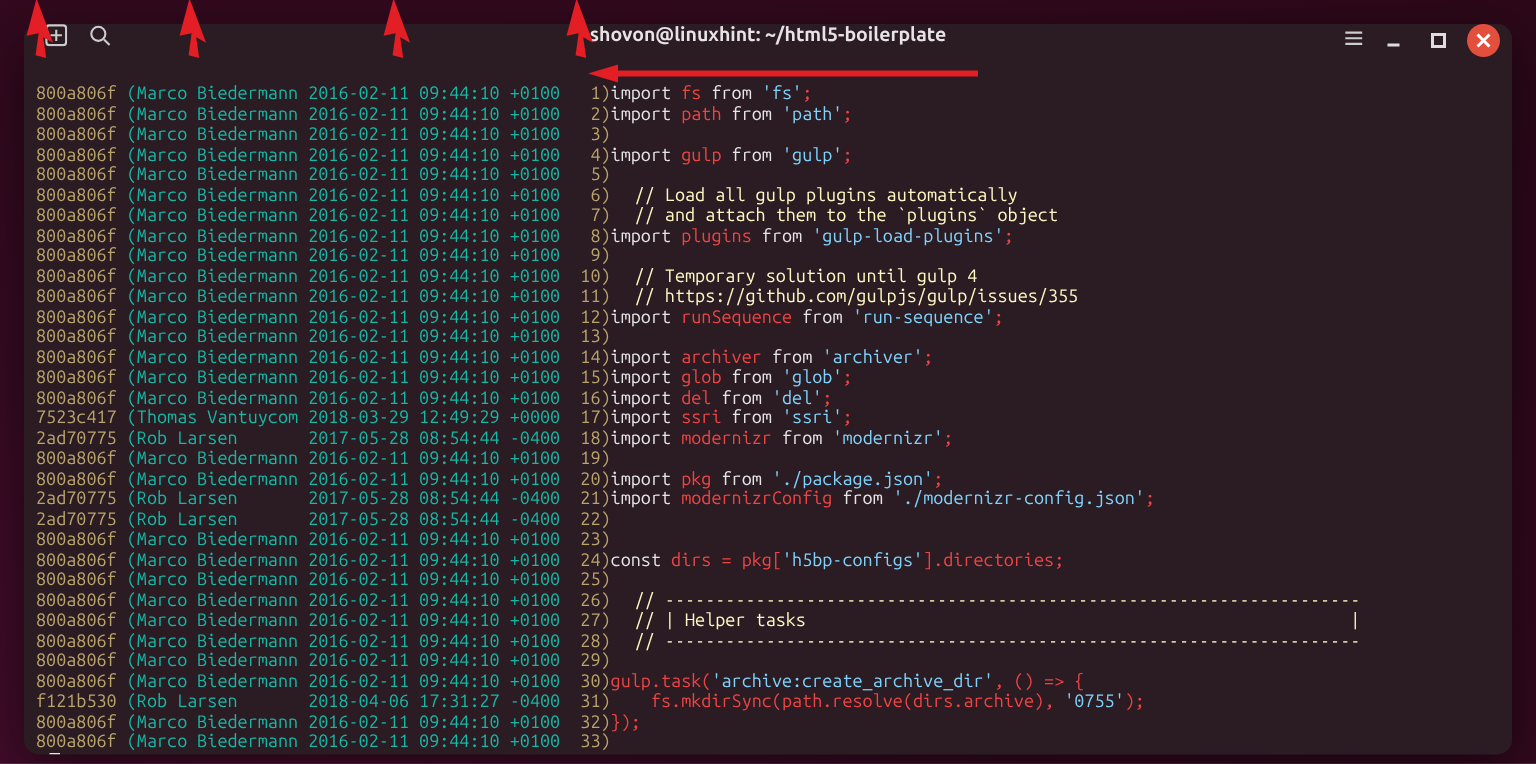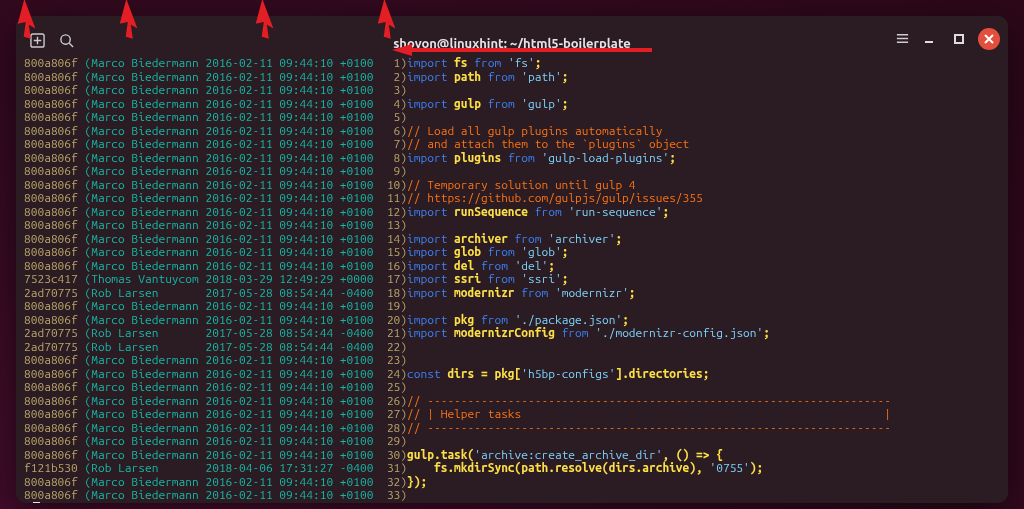--- a/index.html
+++ b/index.html
@@ -22,21 +22,21 @@
     border-radius: 10px;
     box-shadow: 0 10px 40px rgba(0,0,0,0.6);
     display: flex;
     flex-direction: column;
     overflow: hidden;
   }
   .titlebar {
     height: 34px;
     background: #2b1b22;
     display: flex;
-    align-items: flex-end;
+    align-items: flex-start;
     position: relative;
     color: #ddd;
     font-family: Ubuntu, Cantarell, sans-serif;
     font-size: 13px;
   }
   .tb-left { display:flex; align-items:center; gap:14px; padding-left:14px; }
   .tb-icon { width:15px; height:15px; fill:#ccc; }
   .tb-title {
     position:absolute; left:50%; transform:translateX(-50%);
     font-weight:600; color:#e8e4e6;
@@ -59,24 +59,24 @@
     line-height:13.5px;
     padding: 6px 8px 4px 8px;
     white-space:pre;
     overflow:hidden;
     position:relative;
   }
   .row { display:flex; }
   .c-hash  { color:#b9a56b; }
   .c-auth  { color:#14b8a6; }
   .c-num   { color:#b9a56b; }
-  .c-code  { color:#fde047;font-weight:bold; }
+  .c-code  { color:#ef4444; }
   .c-str   { color:#7dd3fc; }
-  .c-com   { color:#f97316; }
-  .c-kw    { color:#3b82f6; }
+  .c-com   { color:#fef9c3;margin-left:16px; }
+  .c-kw    { color:#e5e5e5; }
 
   .prompt-line { display:flex; align-items:center; }
   .cursor {
     display:inline-block; width:7px; height:12px;
     background:#e6e6e6; margin-left:2px;
   }
 
   
   .arrow {
     position:absolute;

